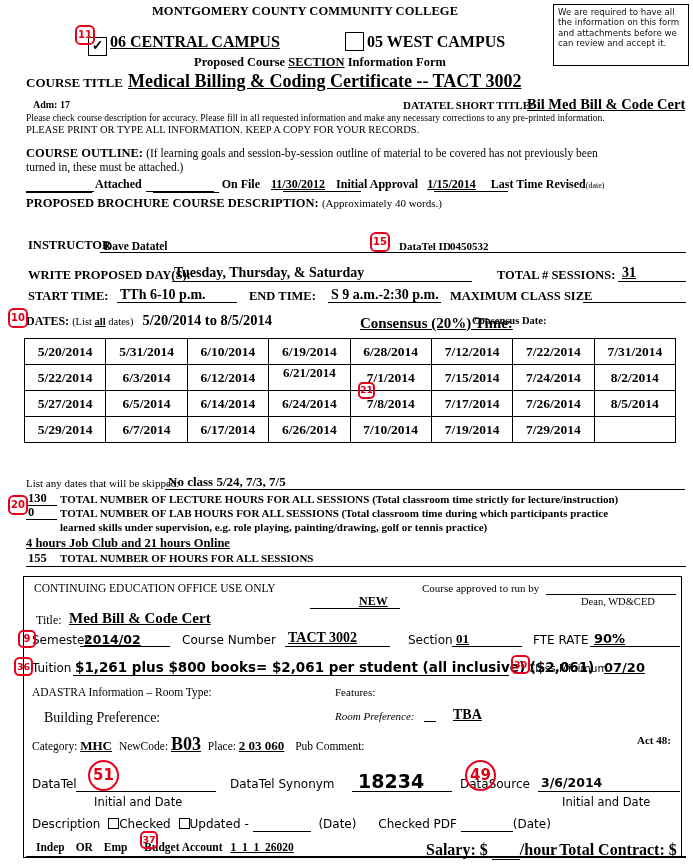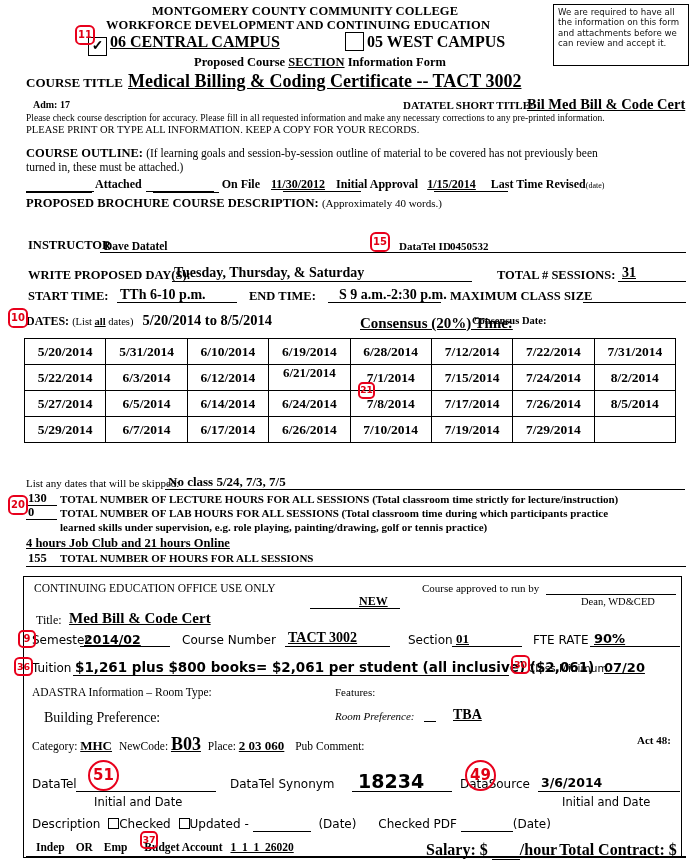--- a/index.html
+++ b/index.html
@@ -137,21 +137,20 @@
     box-sizing: border-box;
     vertical-align: -1px;
   }
 </style>
 </head>
 <body>
 
 <div class="page">
 
   <div class="abs hdr-line ctr" style="left:60px; top:4px; width:490px;">MONTGOMERY COUNTY COMMUNITY COLLEGE</div>
-  <div class="abs hdr-line ctr" style="left:40px; top:18px; width:516px;">WORKFORCE DEVELOPMENT AND CONTINUING EDUCATION</div>
 
   <div class="notebox">
     <span>We are required to have all the information on this form and attachments before we can review and accept it.</span>
   </div>
 
   <div class="abs" style="left:88px; top:32px;">
     <span class="checkbox">✓</span>
   </div>
   <div class="abs campus-label" style="left:110px; top:33px;">06 CENTRAL CAMPUS</div>
 
@@ -221,21 +220,21 @@
 
   <div class="abs b" style="left:497px; top:268px; font-size:12.5px;">TOTAL # SESSIONS:</div>
   <div class="abs b u" style="left:622px; top:265px; font-size:14px;">31</div>
   <div class="ul-line" style="left:618px; top:281px; width:68px;"></div>
 
   <div class="abs b" style="left:28px; top:289px; font-size:12.5px;">START TIME:</div>
   <div class="abs b" style="left:120px; top:287px; font-size:14px;">TTh 6-10 p.m.</div>
   <div class="ul-line" style="left:117px; top:302px; width:120px;"></div>
 
   <div class="abs b" style="left:249px; top:289px; font-size:12.5px;">END TIME:</div>
-  <div class="abs b" style="left:339px; top:287px; font-size:14px;text-align:right;">S 9 a.m.-2:30 p.m.</div>
+  <div class="abs b" style="left:331px; top:287px; font-size:14px;text-align:right;">S 9 a.m.-2:30 p.m.</div>
   <div class="ul-line" style="left:328px; top:302px; width:113px;"></div>
 
   <div class="abs b" style="left:450px; top:289px; font-size:12.5px;">MAXIMUM CLASS SIZE</div>
   <div class="ul-line" style="left:583px; top:302px; width:103px;"></div>
 
   <div class="abs" style="left:26px; top:312px; font-size:12px;">
     <span class="b">DATES:</span>
     <span style="font-size:10.5px;">(List </span><span class="b u" style="font-size:10.5px;">all</span><span style="font-size:10.5px;"> dates)</span>
     <span class="b" style="font-size:14.5px; margin-left:6px;">5/20/2014 to 8/5/2014</span>
   </div>

